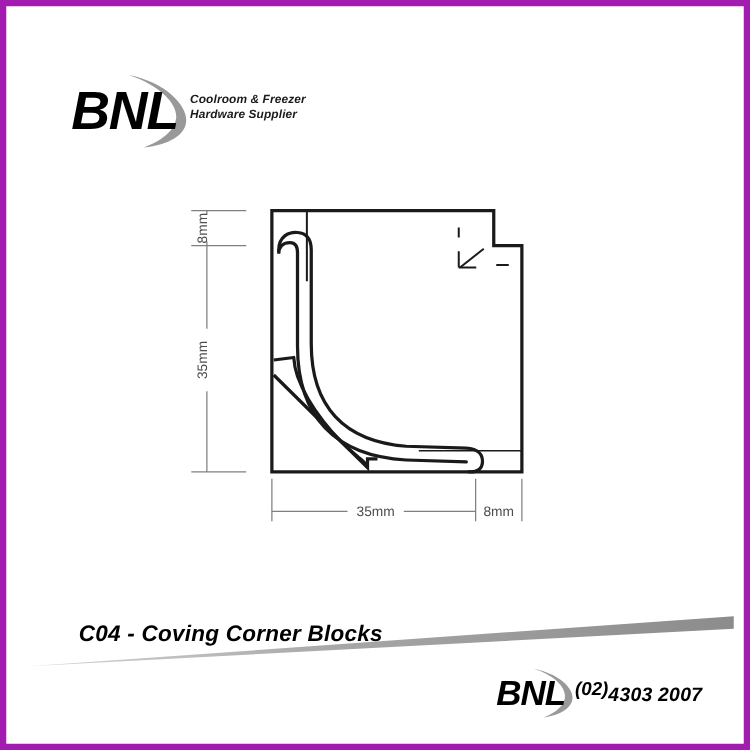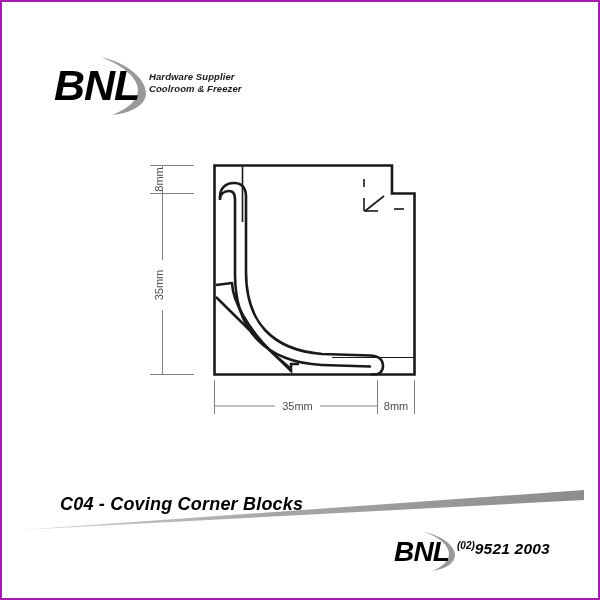--- a/index.html
+++ b/index.html
@@ -10,21 +10,21 @@
   }
   body {
     font-family: "Liberation Sans", sans-serif;
   }
   #page {
     position: relative;
     width: 600px;
     height: 600px;
     background: #ffffff;
     box-sizing: border-box;
-    border: 2px solid #a21caf;
+    border: 5px solid #a21caf;
     overflow: hidden;
   }
 
   
   #header-logo {
     position: absolute;
     left: 52px;
     top: 53px;
     width: 250px;
     height: 62px;
@@ -102,40 +102,40 @@
     left: 63px;
     top: 10px;
     font-size: 15.5px;
     font-weight: bold;
     font-style: italic;
     color: #000000;
     white-space: nowrap;
     letter-spacing: 0.2px;
   }
   #footer-phone .area-code {
-    font-size: 10px;
+    font-size: 15px;
     vertical-align: 5px;
     letter-spacing: 0;
   }
 </style>
 </head>
 <body>
 
 <div id="page">
 
   <div id="header-logo">
     <svg id="header-logo-svg" width="250" height="62" viewBox="0 0 250 62">
 
       <path d="M 46 2 C 76 8 92 26 92 38 C 92 50 78 58 58 60 C 74 54 84 45 84 35 C 84 24 70 10 46 2 Z" fill="#999999"></path>
 
       <text x="0" y="45" font-family="'Liberation Sans', sans-serif" font-size="43" font-weight="bold" font-style="italic" fill="#000000" letter-spacing="-1">BNL</text>
     </svg>
     <div id="header-tagline">
+      <span class="tagline-line">Coolroom &amp; Freezer</span>
       <span class="tagline-line">Hardware Supplier</span>
-      <span class="tagline-line">Coolroom &amp; Freezer</span>
     </div>
   </div>
 
   <div id="drawing">
     <svg id="drawing-svg" width="310" height="280" viewBox="0 0 310 280">
 
       <g stroke="#808080" stroke-width="1" fill="none">
 
         <line x1="18" y1="13.5" x2="62" y2="13.5"></line>
         <line x1="18" y1="41.5" x2="62" y2="41.5"></line>
@@ -225,17 +225,17 @@
     <path d="M 18 58 L 582 18 L 582 28 Z" fill="url(#wedgeGrad)"></path>
   </svg>
 
   <div id="footer-logo">
     <svg id="footer-logo-svg" width="200" height="42" viewBox="0 0 200 42">
       <path d="M 30 2 C 50 6 61 17 61 25 C 61 33 52 39 38 41 C 48 37 55 31 55 24
                C 55 16 46 7 30 2 Z" fill="#999999"></path>
       <text x="0" y="31" font-family="'Liberation Sans', sans-serif" font-size="28" font-weight="bold" font-style="italic" fill="#000000" letter-spacing="-0.8">BNL</text>
     </svg>
     <div id="footer-phone">
-      <span class="area-code">(02)</span><span>9521 2003</span>
+      <span class="area-code">(02)</span><span>4303 2007</span>
     </div>
   </div>
 
 </div>
 
 </body></html>

